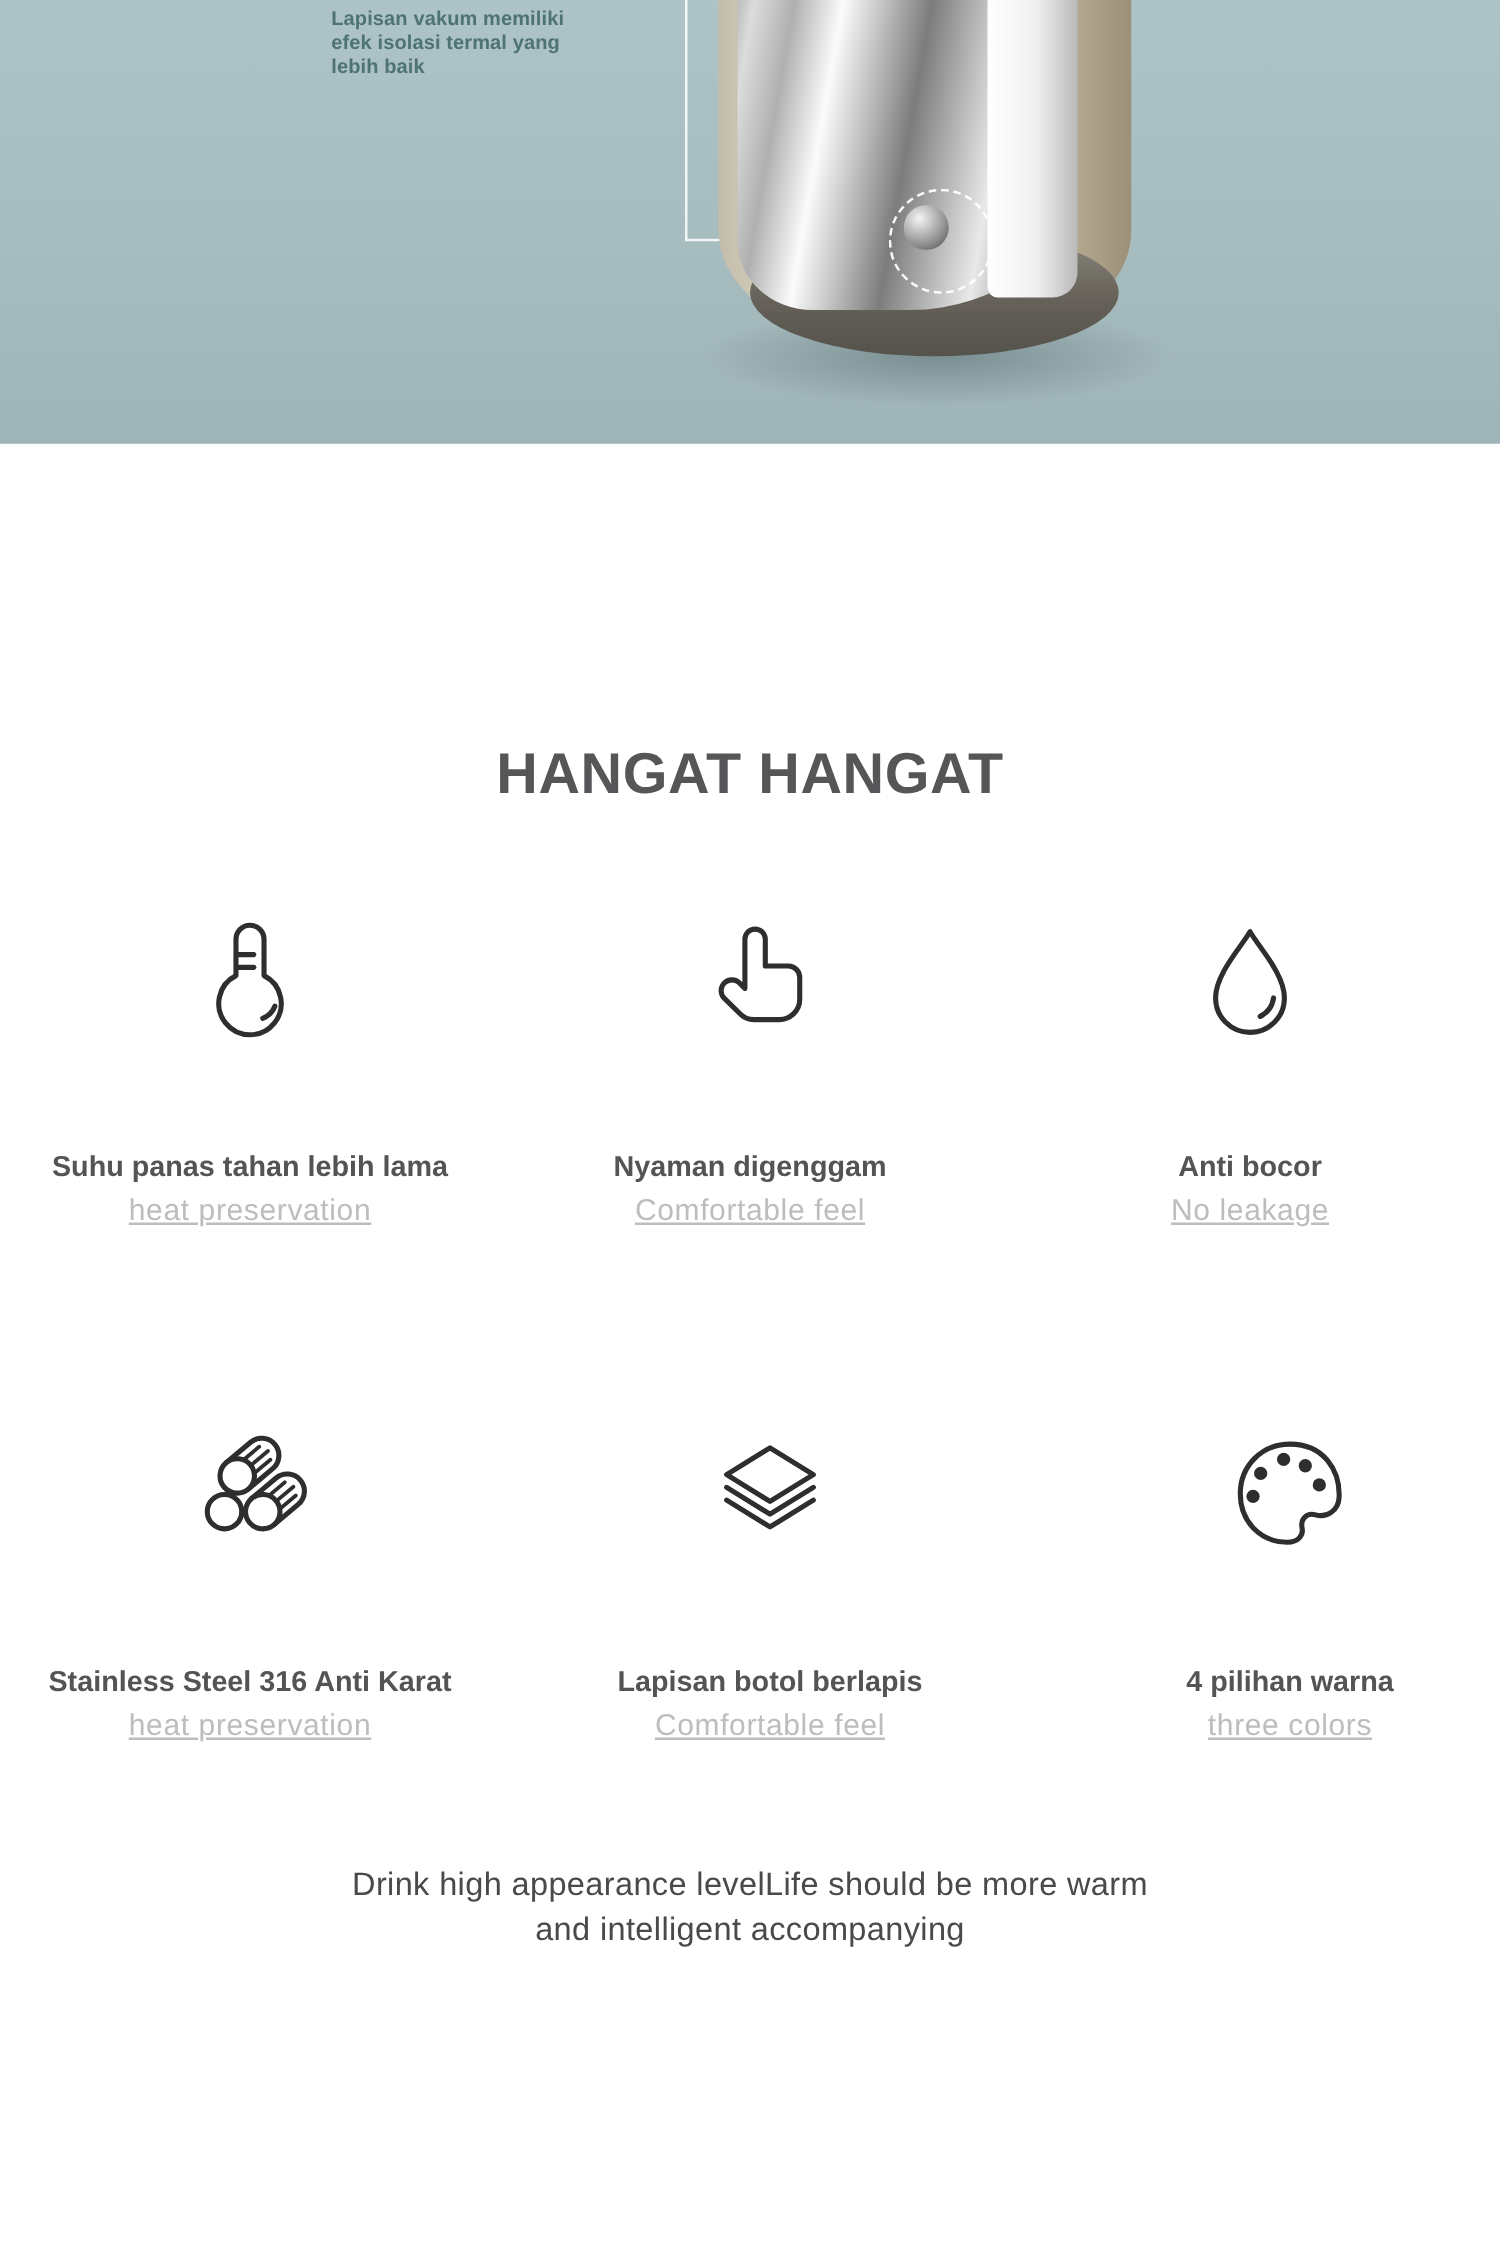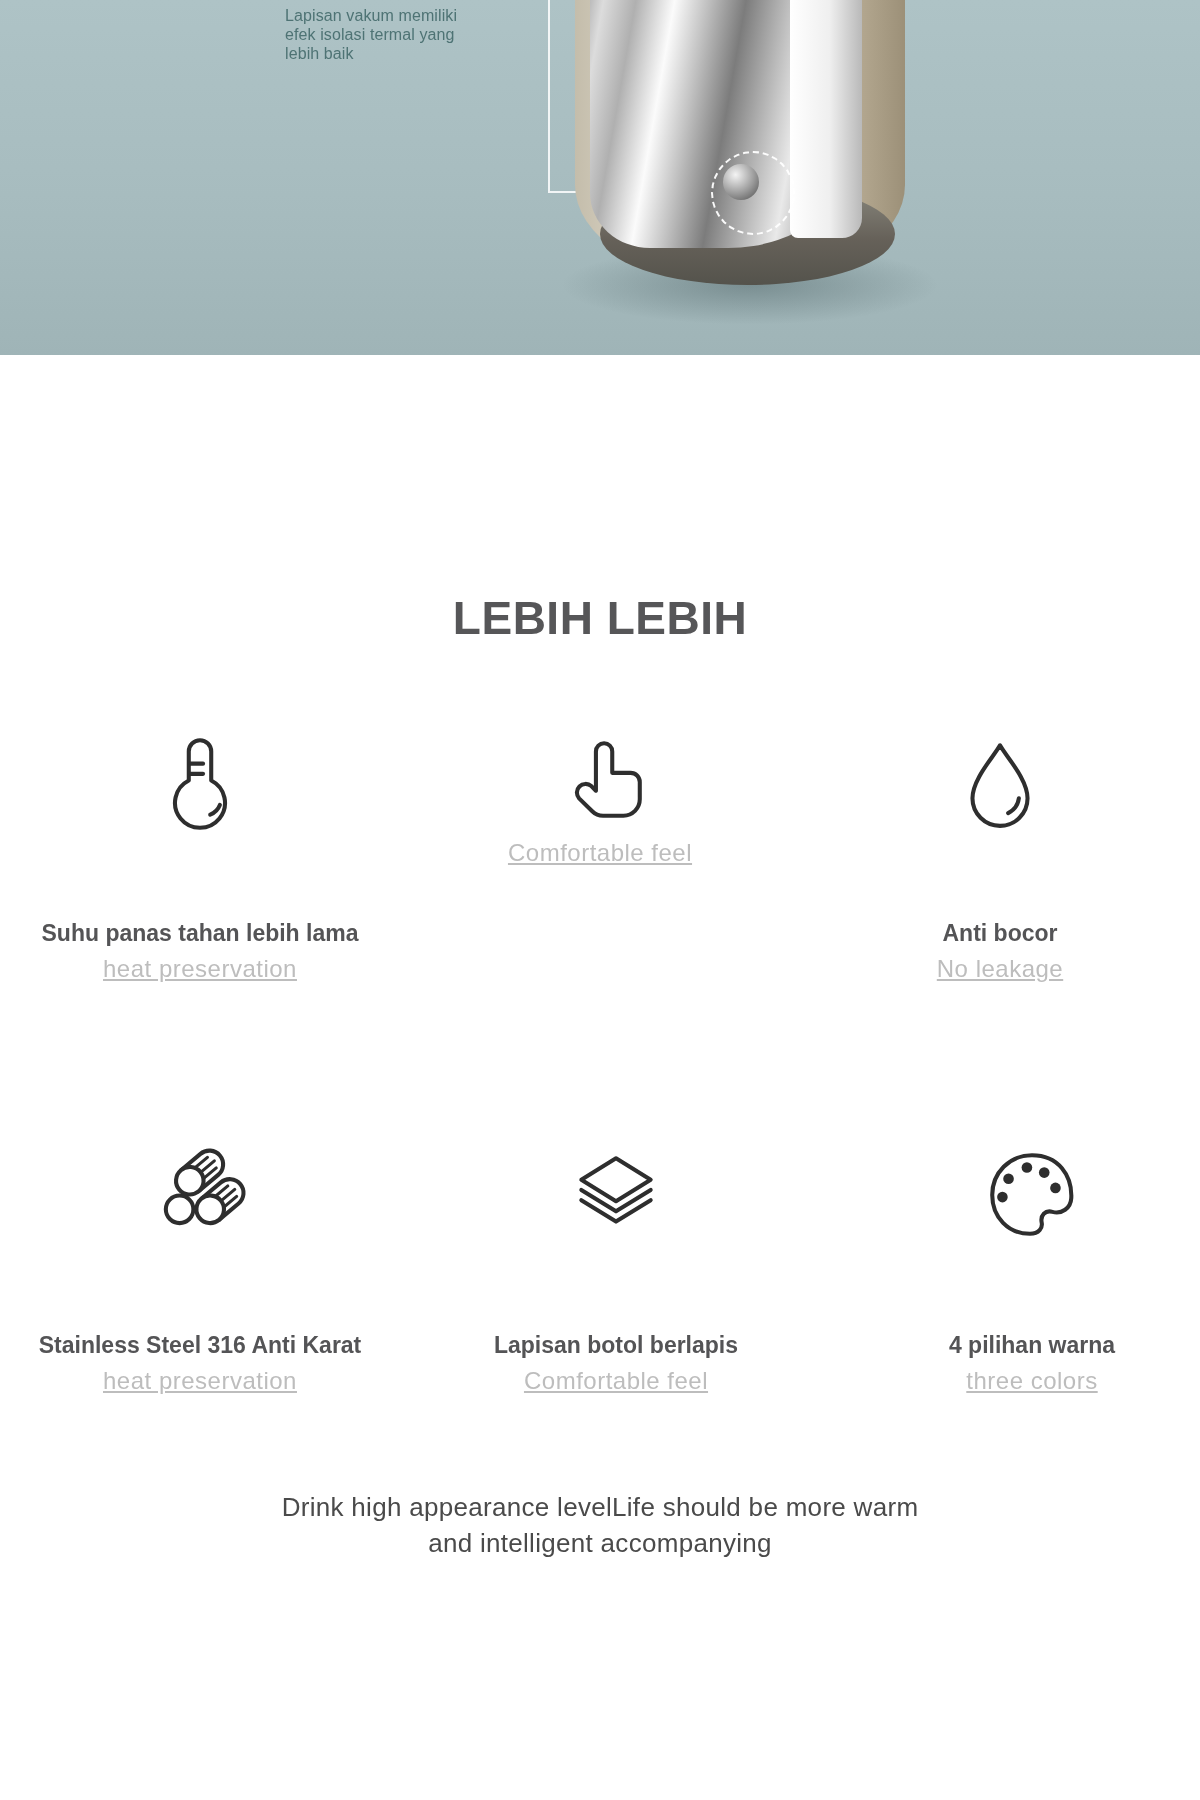--- a/index.html
+++ b/index.html
@@ -1,22 +1,22 @@
 <!DOCTYPE html>
 <html><head>
 <meta charset="utf-8">
 <style>
   * { margin:0; padding:0; box-sizing:border-box; }
   html,body { width:1200px; height:1800px; background:#ffffff; font-family:"Liberation Sans", sans-serif; overflow:hidden; }
 
   
   .hero { position:relative; width:1200px; height:355px;
           background:linear-gradient(180deg,#aec3c6 0%, #a7bcbf 55%, #9fb4b7 100%); overflow:hidden; }
-  .hero-caption { position:absolute; left:285px; top:6px; font-size:16px; line-height:19px;
-                  font-weight:400; color:#4e7374; letter-spacing:0.1px; }
+  .hero-caption { position:absolute; left:265px; top:6px; font-size:16px; line-height:19px;
+                  font-weight:700; color:#4e7374; letter-spacing:0.1px; }
   .callout { position:absolute; left:548px; top:-70px; width:212px; height:263px;
              border:2px solid rgba(255,255,255,0.85); }
   .flask-shadow { position:absolute; left:560px; top:245px; width:380px; height:80px; border-radius:50%;
                   background:radial-gradient(ellipse at center, rgba(55,75,78,0.38) 0%, rgba(55,75,78,0) 70%); }
   .shell { position:absolute; left:575px; top:-70px; width:330px; height:350px;
            border-radius:0 0 46% 46% / 0 0 95px 95px;
            background:linear-gradient(90deg,#c4bdab 0%, #ded8ca 22%, #d4cdbc 55%, #b4a890 86%, #9c9078 100%); }
   .base-disc { position:absolute; left:600px; top:183px; width:295px; height:102px; border-radius:50%;
                background:linear-gradient(180deg,#8b8a80 0%, #666159 55%, #54534c 100%); }
   .steel { position:absolute; left:590px; top:-70px; width:268px; height:318px;
@@ -59,21 +59,21 @@
   <div class="inner-wall"></div>
   <div class="ball"></div>
   <div class="dashed-circle"></div>
   <div class="hero-caption">
     <div>Lapisan vakum memiliki</div>
     <div>efek isolasi termal yang</div>
     <div>lebih baik</div>
   </div>
 </div>
 
-<h1 class="page-title">LEBIH LEBIH</h1>
+<h1 class="page-title">HANGAT HANGAT</h1>
 
 <div class="features row1">
 
   <div class="cell">
     <div class="icon-wrap">
       <svg viewBox="0 0 100 100">
         <path class="ic" d="M39 21 a11 11 0 0 1 22 0 v28.5 a24.5 24.5 0 1 1 -22 0 Z"></path>
         <path class="ic" d="M40 33 H53"></path>
         <path class="ic" d="M40 43 H53"></path>
         <path class="ic" d="M60 83 a17 17 0 0 0 9.5 -9.5"></path>
@@ -82,20 +82,21 @@
     <div class="f-title">Suhu panas tahan lebih lama</div>
     <div class="f-sub">heat preservation</div>
   </div>
 
   <div class="cell">
     <div class="icon-wrap">
       <svg viewBox="0 0 100 100">
         <path class="ic" d="M46 21 a8 8 0 0 1 16 0 v21 h18 a9 9 0 0 1 9 9 v17 a16 16 0 0 1 -16 16 h-20 a15 15 0 0 1 -10.6 -4.4 L29.5 67 a8.5 8.5 0 0 1 12 -12 l4.5 4.5 Z"></path>
       </svg>
     </div>
+    <div class="f-title">Nyaman digenggam</div>
     <div class="f-sub">Comfortable feel</div>
   </div>
 
   <div class="cell">
     <div class="icon-wrap">
       <svg viewBox="0 0 100 100">
         <path class="ic" d="M50 15 C44 26 23 48 23 67 a27 27 0 0 0 54 0 C77 48 56 26 50 15 Z"></path>
         <path class="ic" d="M68.5 67 a19 19 0 0 1 -10.5 14.5"></path>
       </svg>
     </div>

